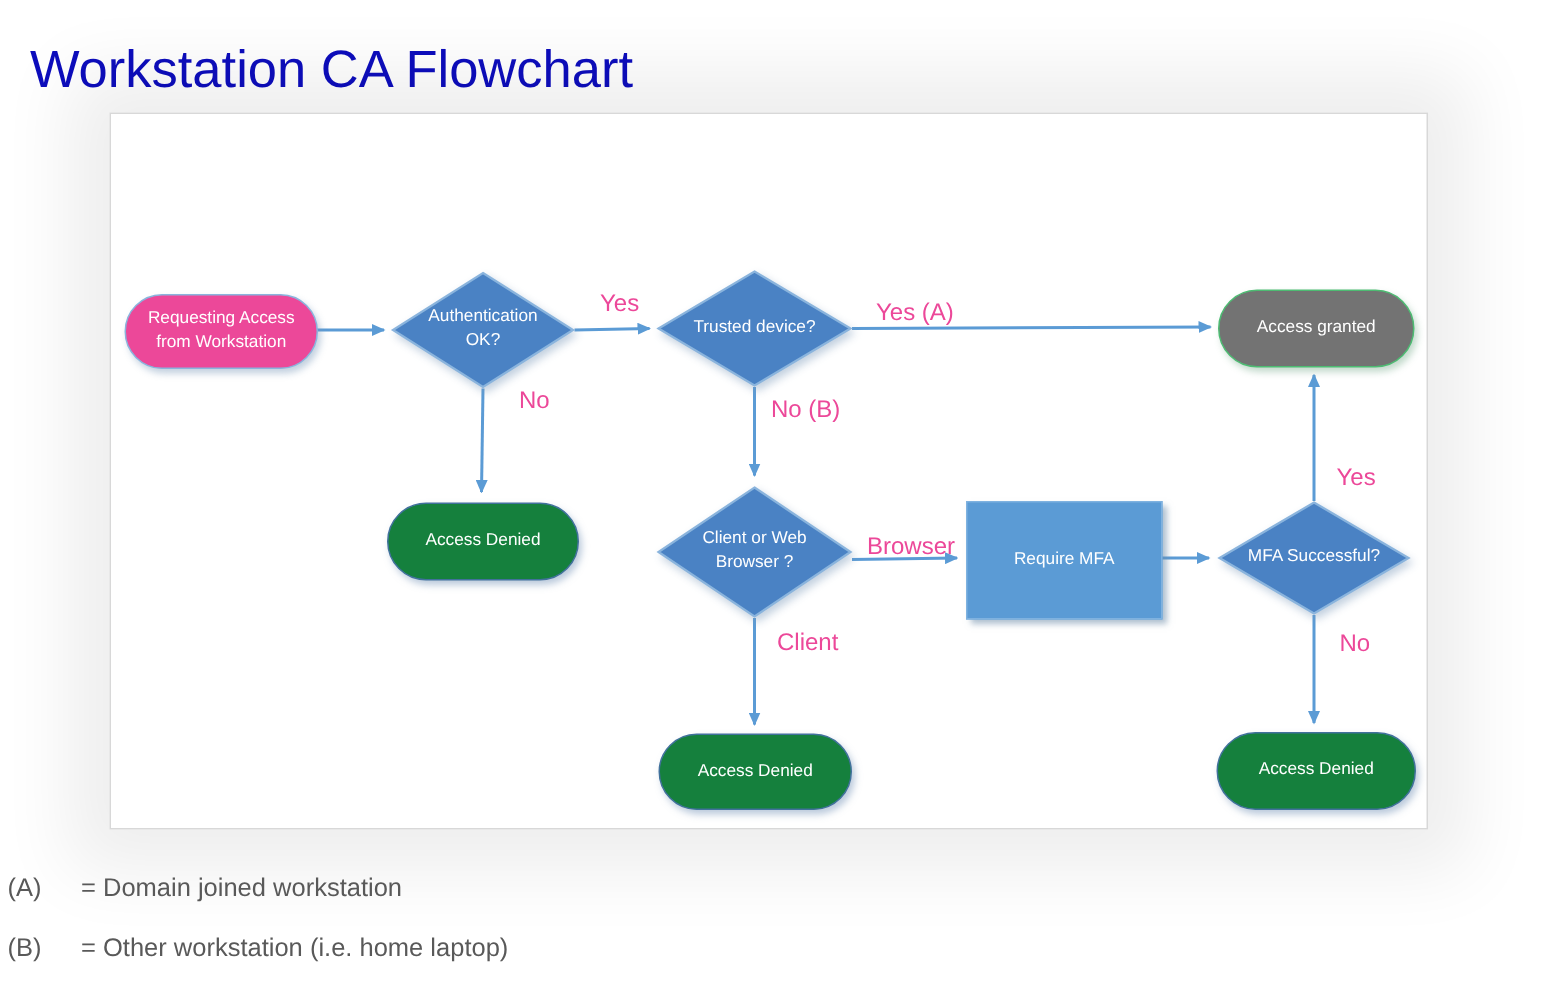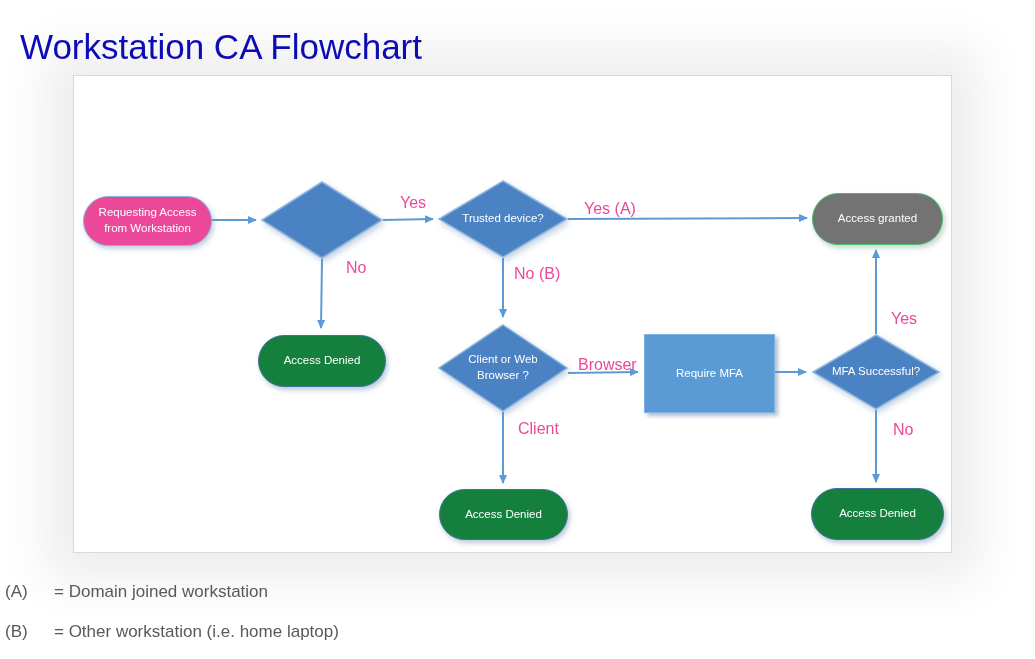--- a/index.html
+++ b/index.html
@@ -81,20 +81,21 @@
   </svg>
 
   <div class="node pill pill-blue" style="left:9px;top:120px;width:127px;height:48px;">
     <span style="padding:0 10px;">Requesting Access from Workstation</span>
   </div>
 
   <div class="diamond" style="left:187px;top:105px;width:122px;height:78px;">
     <svg width="122" height="78">
       <polygon points="61,1 121,39 61,77 1,39" fill="#4a82c4" stroke="#8ab4dd" stroke-width="1.5"></polygon>
     </svg>
+    <div class="dtext">Authentication OK?</div>
   </div>
 
   <div class="diamond" style="left:364px;top:104px;width:130px;height:78px;">
     <svg width="130" height="78">
       <polygon points="65,1 129,39 65,77 1,39" fill="#4a82c4" stroke="#8ab4dd" stroke-width="1.5"></polygon>
     </svg>
     <div class="dtext">Trusted device?</div>
   </div>
 
   <div class="node pill pill-green" style="left:738px;top:117px;width:129px;height:50px;">

